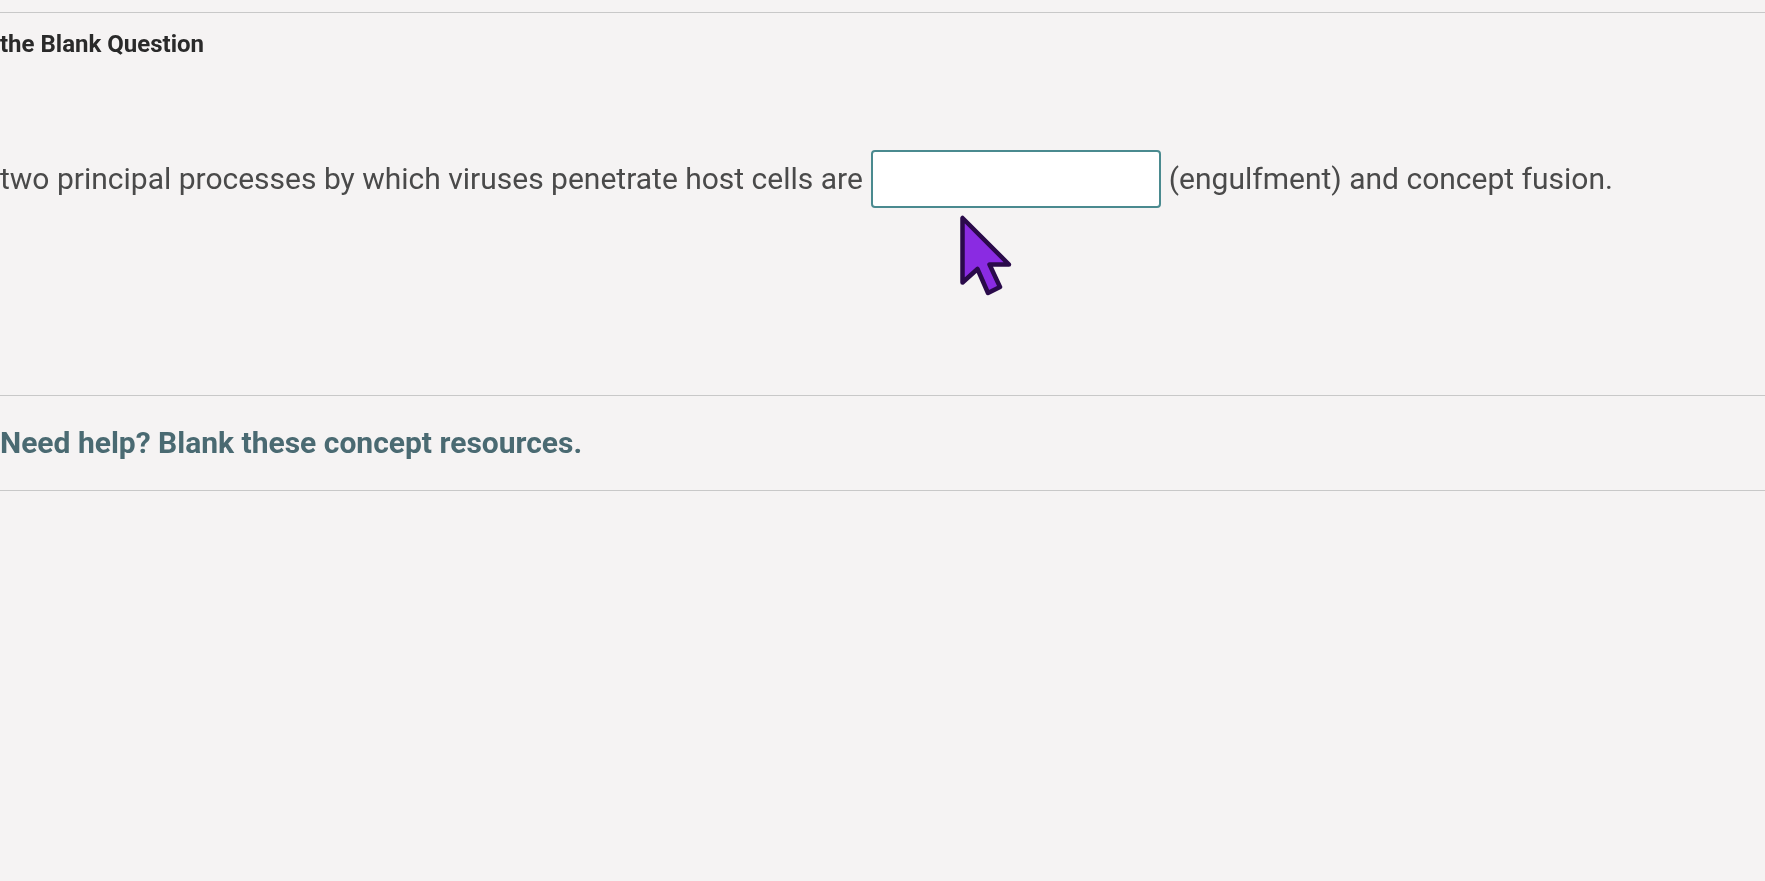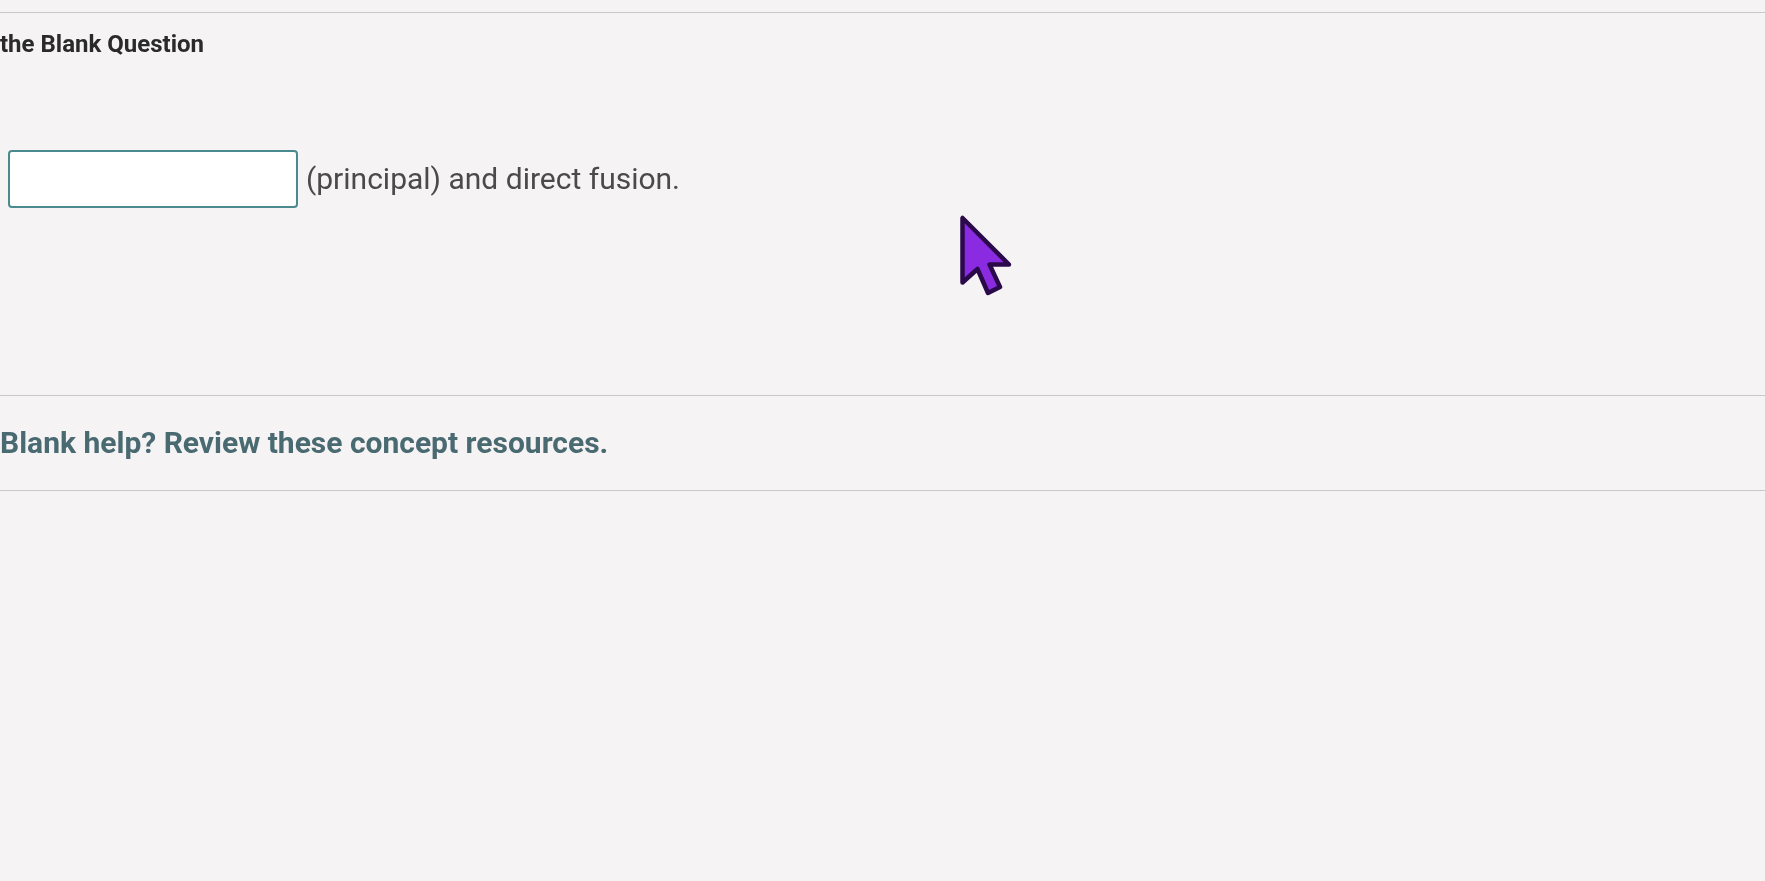--- a/index.html
+++ b/index.html
@@ -97,25 +97,26 @@
     }
   </style>
 </head>
 <body>
 
 <div class="top-divider"></div>
 
 <div class="question-header">the Blank Question</div>
 
 <div class="question-body">
+  <span class="question-text-before">two principal processes by which viruses penetrate host cells are</span>
   <input type="text" class="blank-input" value="" style="">
-  <span class="question-text-after">(principal) and direct fusion.</span>
+  <span class="question-text-after">(engulfment) and concept fusion.</span>
 </div>
 
 <div class="mid-divider"></div>
 
-<div class="help-section">Blank help? Review these concept resources.</div>
+<div class="help-section">Need help? Blank these concept resources.</div>
 
 <div class="bottom-divider"></div>
 
 <svg class="cursor" viewBox="0 0 40 60">
   <path d="M 5 2 L 5 45 L 15 36 L 22 52 L 30 48 L 23 33 L 36 33 Z" fill="#8a2be2" stroke="#2a0a4a" stroke-width="3" stroke-linejoin="round"></path>
 </svg>
 
 </body></html>

